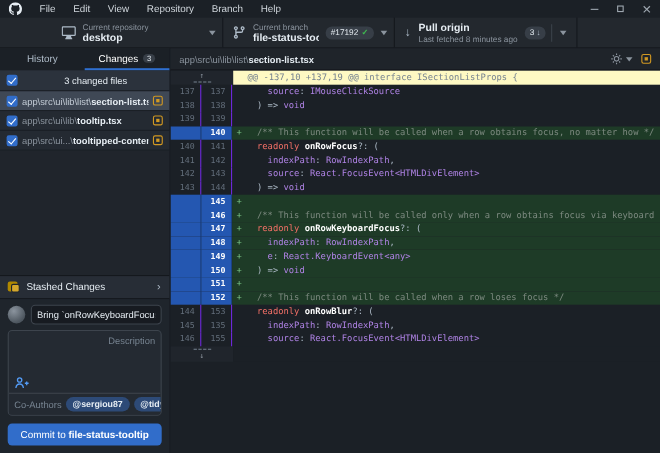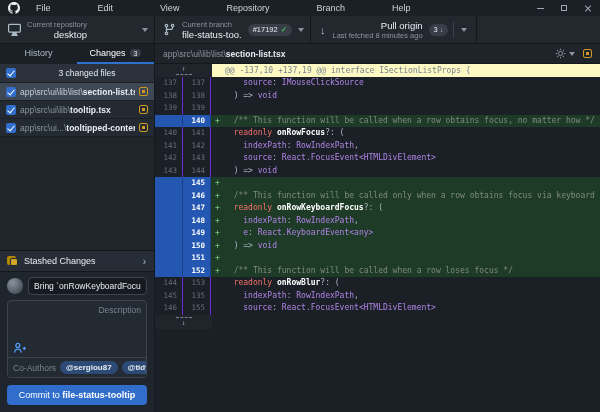--- a/index.html
+++ b/index.html
@@ -13,26 +13,26 @@
   .menu-item { font-size:9px; color:#ced4da; padding:0 8px; line-height:16px; }
   .win-controls { margin-left:auto; display:flex; }
   .win-btn { width:24px; height:16px; display:flex; align-items:center; justify-content:center; color:#9ea7b0; }
   .glyph-min { width:7px; height:1px; background:#9ea7b0; }
   .glyph-max { width:6px; height:6px; border:1px solid #9ea7b0; }
   .glyph-close { position:relative; width:8px; height:8px; }
   .glyph-close:before,.glyph-close:after { content:""; position:absolute; left:0; top:3.5px; width:8px; height:1px; background:#9ea7b0; }
   .glyph-close:before { transform:rotate(45deg);} .glyph-close:after { transform:rotate(-45deg);}
 
   
-  .toolbar { height:28px; background:#23282e; display:flex; flex:0 0 28px; border-bottom:1px solid #14181d; }
+  .toolbar { height:28px; background:#23282e; display:flex; flex:0 0 28px; border-bottom:1px solid #14181d;padding-left:48px; }
   .tb-section { display:flex; align-items:center; border-right:1px solid #14181d; padding:0 6px; }
   .tb-icon { width:13px; height:13px; margin:0 6px 0 2px; flex:0 0 13px; }
   .tb-text { display:flex; flex-direction:column; justify-content:center; overflow:hidden; }
   .tb-label { font-size:7.5px; color:#8b949e; line-height:9px; white-space:nowrap; }
-  .tb-value { font-size:9.5px; font-weight:normal; color:#e6edf3; line-height:11px; white-space:nowrap;text-align:right; }
+  .tb-value { font-size:9.5px; font-weight:bold; color:#e6edf3; line-height:11px; white-space:nowrap; }
   .caret { width:0; height:0; border-left:3.5px solid transparent; border-right:3.5px solid transparent; border-top:4px solid #8b949e; margin-left:6px; }
   .tb-repo { width:155px; }
   .tb-branch { width:156px; }
   .pill { background:#373e47; border-radius:7px; font-size:7.5px; color:#e6edf3; padding:1.5px 5px; white-space:nowrap; display:flex; align-items:center; margin-left:6px; }
   .pill .ck { color:#3fb950; font-weight:bold; margin-left:3px; font-size:7.5px; }
   .pill .dn:after { content:"↓"; color:#adbac7; margin-left:2px; font-size:7.5px; }
   .tb-pull { width:166px; }
   .pull-arrow { font-size:11px; color:#adbac7; margin:0 7px 0 3px; }
   .mini-divider { width:1px; height:16px; background:#3a414a; margin:0 5px; }
 
@@ -111,21 +111,21 @@
 </style>
 </head>
 <body>
 
 <div class="window">
 
   <div class="menubar">
     <svg class="logo" viewBox="0 0 16 16">
       <path fill="#e6edf3" d="M8 0c4.42 0 8 3.58 8 8a8.01 8.01 0 0 1-5.45 7.59c-.4.08-.55-.17-.55-.38l.01-2.2c0-.75-.25-1.23-.54-1.48 1.78-.2 3.65-.88 3.65-3.95 0-.88-.31-1.59-.82-2.15.08-.2.36-1.02-.08-2.12 0 0-.67-.22-2.2.82a7.5 7.5 0 0 0-4 0C4.49 3.09 3.82 3.31 3.82 3.31c-.44 1.1-.16 1.92-.08 2.12-.51.56-.82 1.28-.82 2.15 0 3.06 1.86 3.75 3.64 3.95-.23.2-.44.55-.51 1.07-.46.21-1.61.55-2.33-.66-.15-.24-.6-.83-1.23-.82-.67.01-.27.38.01.53.34.19.73.9.82 1.13.16.45.68 1.31 2.69.94l.01 1.49c0 .21-.15.45-.55.38A8 8 0 0 1 0 8c0-4.42 3.58-8 8-8Z"></path>
     </svg>
-    <div id="menu-items" style="display: flex; gap: 31px;">
+    <div id="menu-items" style="display: flex;">
         <span class="menu-item">File</span>
         <span class="menu-item">Edit</span>
         <span class="menu-item">View</span>
         <span class="menu-item">Repository</span>
         <span class="menu-item">Branch</span>
         <span class="menu-item">Help</span>
       </div>
     <div class="win-controls">
       <div class="win-btn">
           <span class="glyph-min"></span>

